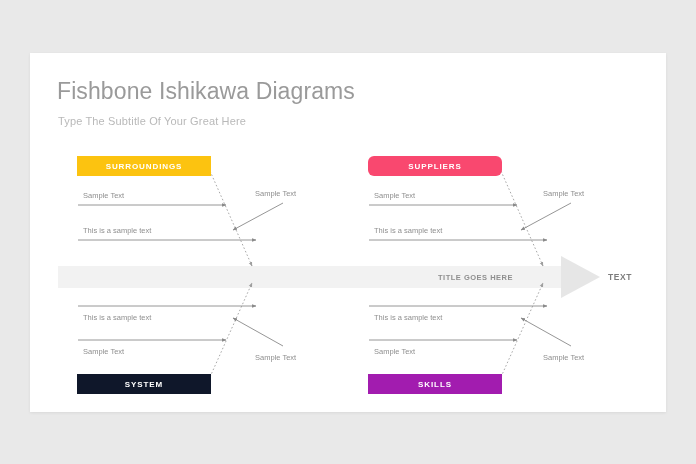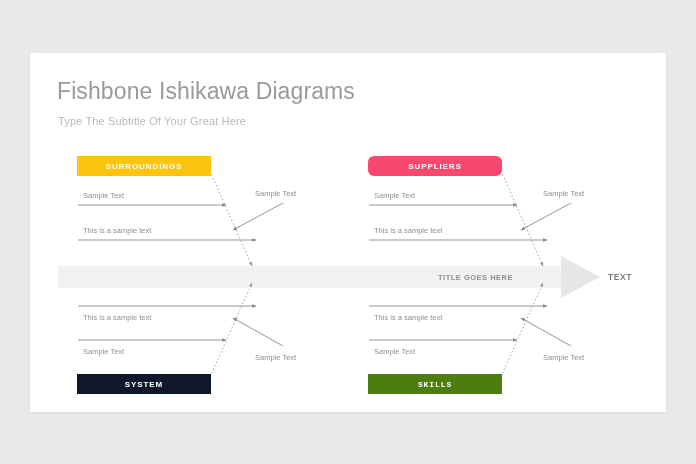--- a/index.html
+++ b/index.html
@@ -149,21 +149,21 @@
     <div id="boxes-layer">
         <div class="cat-box" style="left: 47px; top: 95px; background: rgb(252, 195, 16);">
           <span>SURROUNDINGS</span>
         </div>
         <div class="cat-box" style="left: 338px; top: 95px; background: rgb(249, 72, 111); border-radius: 6px;">
           <span>SUPPLIERS</span>
         </div>
         <div class="cat-box" style="left: 47px; top: 313px; background: #0f172a;">
           <span>SYSTEM</span>
         </div>
-        <div class="cat-box" style="left: 338px; top: 313px; background: #4d7c0f; font-family: Liberation Mono, monospace;">
+        <div class="cat-box" style="left: 338px; top: 313px; background: #a21caf;">
           <span>SKILLS</span>
         </div>
       </div>
     <div id="labels-layer">
         <div class="branch-label" style="left: 53px; top: 130px;">Sample Text</div>
         <div class="branch-label" style="left: 53px; top: 165px;">This is a sample text</div>
         <div class="diag-label" style="left: 225px; top: 128px;">Sample Text</div>
         <div class="branch-label" style="left: 344px; top: 130px;">Sample Text</div>
         <div class="branch-label" style="left: 344px; top: 165px;">This is a sample text</div>
         <div class="diag-label" style="left: 513px; top: 128px;">Sample Text</div>

